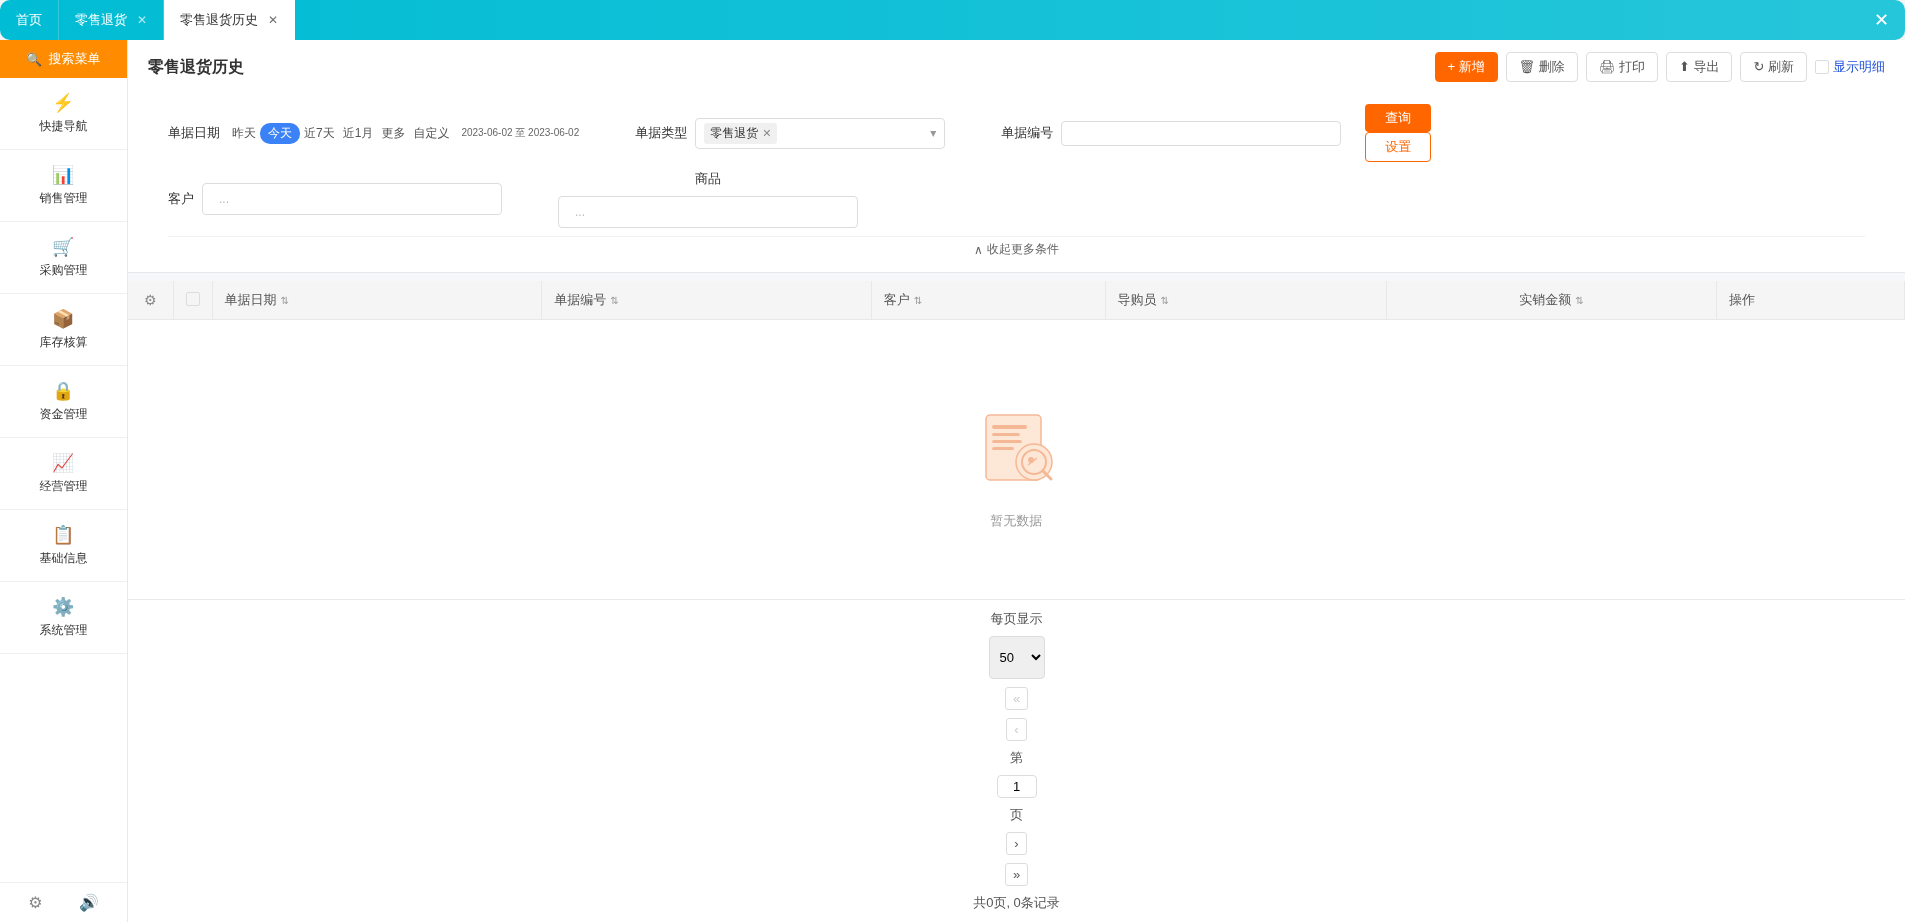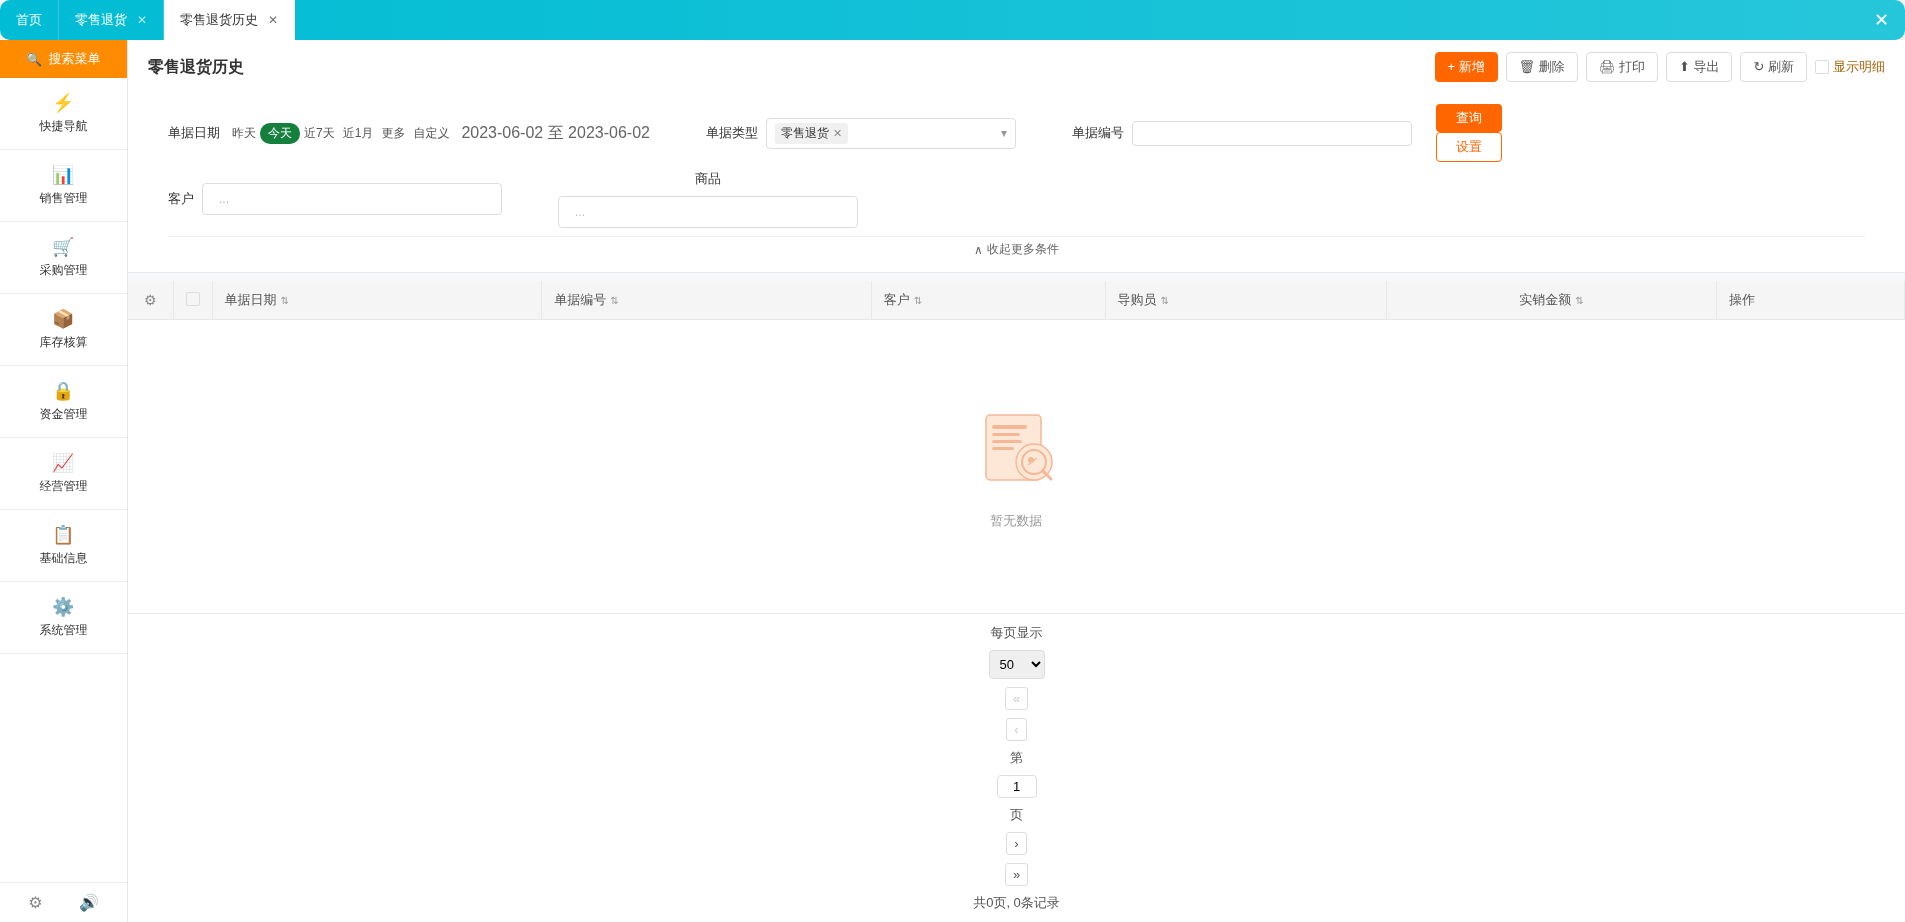--- a/index.html
+++ b/index.html
@@ -191,27 +191,27 @@
       align-items: center;
       gap: 0;
     }
     .date-btn {
       font-size: 12px;
       color: #555;
       cursor: pointer;
       padding: 2px 4px;
     }
     .date-btn.active {
-      background: #15803d;
+      background: #3b82f6;
       color: #fff;
       border-radius: 10px;
       padding: 2px 8px;
     }
     .date-range {
-      font-size: 16px;
+      font-size: 10px;
       color: #666;
     }
     .filter-input {
       border: 1px solid #ddd;
       border-radius: 4px;
       padding: 4px 8px;
       font-size: 13px;
       color: #333;
       min-width: 200px;
       outline: none;
@@ -326,21 +326,21 @@
       border-top: 1px solid #e8e8e8;
       font-size: 13px;
       color: #555;
       gap: 8px;
       flex-shrink: 0;
       flex-direction: column;
     }
     .page-size-select {
       border: 1px solid #ddd;
       border-radius: 4px;
-      padding: 5px 6px;
+      padding: 12px 6px;
       font-size: 13px;
       outline: none;
     }
     .page-nav-btn {
       border: 1px solid #ddd;
       background: #fff;
       border-radius: 3px;
       padding: 3px 7px;
       cursor: pointer;
       color: #555;
@@ -355,21 +355,21 @@
       text-align: center;
       font-size: 13px;
       outline: none;
     }
 
     .display-toggle {
       display: flex;
       align-items: center;
       gap: 4px;
       font-size: 13px;
-      color: #a16207;
+      color: #1d4ed8;
     }
     .checkbox-custom {
       width: 14px;
       height: 14px;
       border: 1px solid #ddd;
       border-radius: 2px;
       display: inline-block;
     }
 
     .settings-col-btn {

